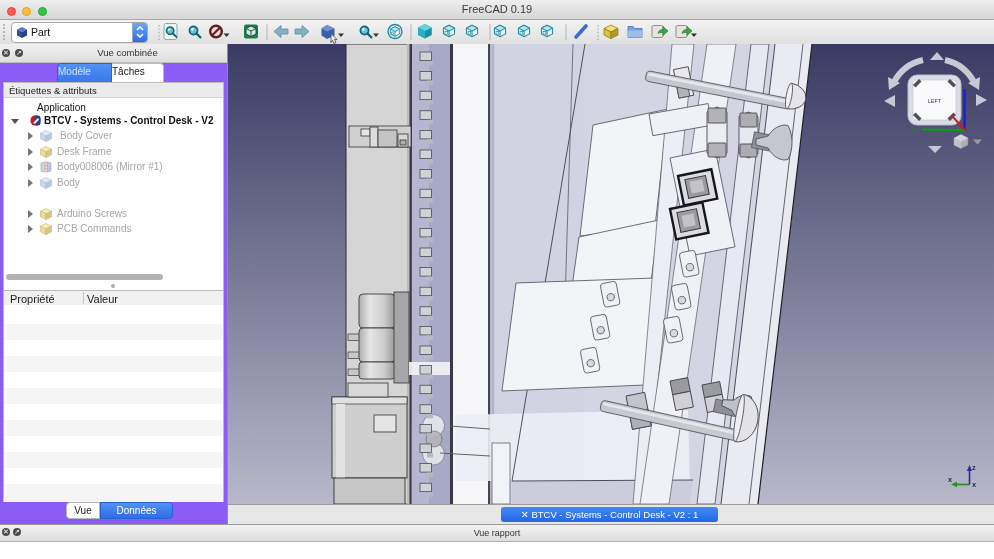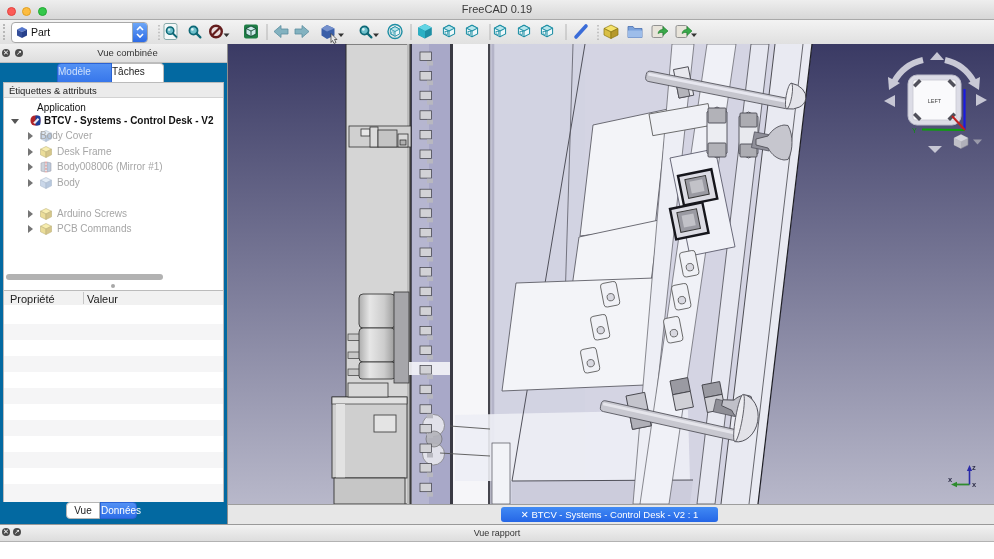--- a/index.html
+++ b/index.html
@@ -11,21 +11,21 @@
   #titlebar .title{position:absolute;left:0;right:0;top:3px;text-align:center;
     font-size:11px;color:#3a3a3a;}
   .tl{position:absolute;top:7px;width:7px;height:7px;border-radius:50%;}
   #toolbar{left:0;top:20px;width:994px;height:24px;
     background:linear-gradient(#f3f3f3,#e0e0e0);border-bottom:1px solid #acacac;}
   #combo{position:absolute;left:11px;top:2px;width:135px;height:19px;background:#fff;
     border:1px solid #a8a8a8;border-radius:4px;overflow:hidden;}
   #combo .lbl{position:absolute;left:19px;top:3px;font-size:10.5px;color:#111;}
   #combo .btn{position:absolute;right:0;top:0;width:14px;height:19px;
     background:linear-gradient(#6ca6f7,#2d6be5);border-left:1px solid #9ab;}
-  #leftpanel{left:0;top:44px;width:228px;height:480px;background:#0369a1;
+  #leftpanel{left:0;top:44px;width:228px;height:480px;background:#8b5cf6;
     border-right:1px solid #8f8f8f;box-sizing:border-box;}
   #lph{position:absolute;left:0;top:0;width:227px;height:18px;
     background:linear-gradient(#f0f0f0,#dedede);border-bottom:1px solid #bdbdbd;}
   #lph .t{position:absolute;left:28px;right:0;top:3px;text-align:center;font-size:9.5px;color:#333;}
   .pbtn{position:absolute;top:5px;width:8px;height:8px;border-radius:50%;background:#4c4c4c;color:#fff;
      font-size:7px;line-height:8px;text-align:center;}
   #tabs{position:absolute;left:0;top:19px;width:227px;height:16px;}
   .tabb{position:absolute;top:0;height:26px;font-size:10px;text-align:left;line-height:15px;box-sizing:border-box;}
   #tabModele{left:57px;width:55px;background:linear-gradient(#5391f4,#2e6ee8);color:#cfe0fc;
     border-radius:4px 0 0 4px;border:1px solid #2a62d4;}
@@ -49,21 +49,21 @@
   #prophdr{position:absolute;left:0;top:0;width:100%;height:14px;background:#f1f1f1;
     border-bottom:1px solid #c6c6c6;font-size:11px;color:#222;}
   #prophdr .c1{position:absolute;left:6px;top:2px;}
   #prophdr .c2{position:absolute;left:83px;top:2px;}
   #prophdr .dv{position:absolute;left:79px;top:1px;width:1px;height:12px;background:#c6c6c6;}
   .prow{position:absolute;left:0;width:219px;height:16px;}
   #vuedon{position:absolute;left:0;top:458px;width:227px;height:20px;font-size:10px;}
   #btnVue{position:absolute;left:66px;top:0;width:34px;height:17px;background:#fff;
     border:1px solid #b5b5b5;border-radius:4px 0 0 4px;box-sizing:border-box;
     text-align:center;line-height:16px;color:#222;}
-  #btnDon{position:absolute;left:100px;top:0;width:37px;height:17px;
+  #btnDon{position:absolute;left:100px;top:0;width:73px;height:17px;
     background:linear-gradient(#5391f4,#2e6ee8);border:1px solid #2a62d4;
     border-radius:0 4px 4px 0;box-sizing:border-box;text-align:center;line-height:16px;color:#fff;}
   #viewport{left:228px;top:44px;width:766px;height:460px;}
   #tabbar{left:228px;top:504px;width:766px;height:20px;background:#e7e7e7;
     border-top:1px solid #9d9d9d;box-sizing:border-box;}
   #mditab{position:absolute;left:273px;top:2px;width:217px;height:15px;
     background:linear-gradient(#418af4,#2566e6);border-radius:3px;color:#fff;
     font-size:9.5px;text-align:center;line-height:15px;}
   #reportbar{left:0;top:524px;width:994px;height:18px;
     background:linear-gradient(#f2f2f2,#dddddd);border-top:1px solid #999;
@@ -229,21 +229,21 @@
     </div>
     <div class="trow" style="top:45.4px;">
       <svg class="arr" style="left:23px;" width="7" height="8">
           <polygon points="1,0 6,4 1,8" fill="#757575"></polygon>
         </svg>
       <svg class="abs icb" style="left:36px;top:2px;" width="12" height="12" viewBox="0 0 12 12" opacity="0.55">
         <polygon points="6,0.5 11.5,3.2 6,6 0.5,3.2" fill="#cdddee" stroke="#6a84a8" stroke-width="0.6"></polygon>
         <polygon points="0.5,3.2 6,6 6,11.5 0.5,8.8" fill="#9fb8d8" stroke="#6a84a8" stroke-width="0.6"></polygon>
         <polygon points="11.5,3.2 6,6 6,11.5 11.5,8.8" fill="#7e9cc4" stroke="#6a84a8" stroke-width="0.6"></polygon>
       </svg>
-      <span class="txt gray" style="left:36px;">Body Cover</span>
+      <span class="txt gray" style="left:56px;">Body Cover</span>
     </div>
     <div class="trow" style="top:60.9px;">
       <svg class="arr" style="left:23px;" width="7" height="8">
           <polygon points="1,0 6,4 1,8" fill="#757575"></polygon>
         </svg>
       <svg class="abs icy" style="left:36px;top:2px;" width="12" height="12" viewBox="0 0 12 12" opacity="0.55">
         <polygon points="6,0.5 11.5,3.2 6,6 0.5,3.2" fill="#f2e070" stroke="#8a7510" stroke-width="0.6"></polygon>
         <polygon points="0.5,3.2 6,6 6,11.5 0.5,8.8" fill="#dcc247" stroke="#8a7510" stroke-width="0.6"></polygon>
         <polygon points="11.5,3.2 6,6 6,11.5 11.5,8.8" fill="#b6992b" stroke="#8a7510" stroke-width="0.6"></polygon>
       </svg>

